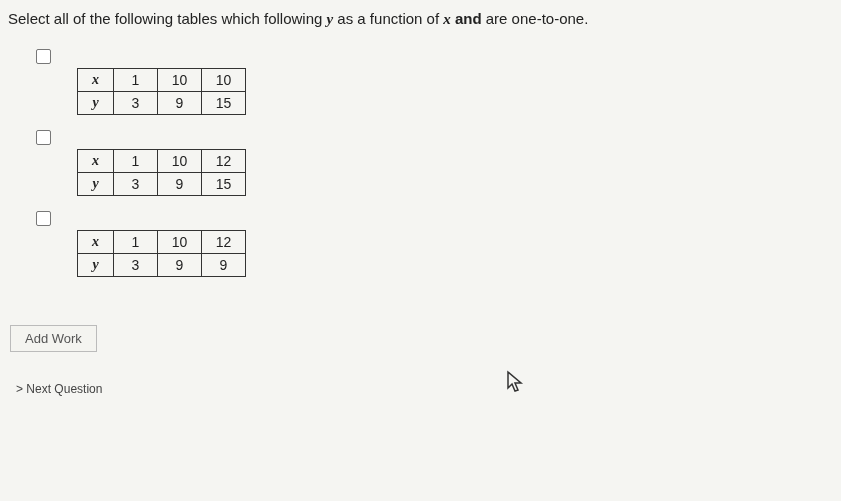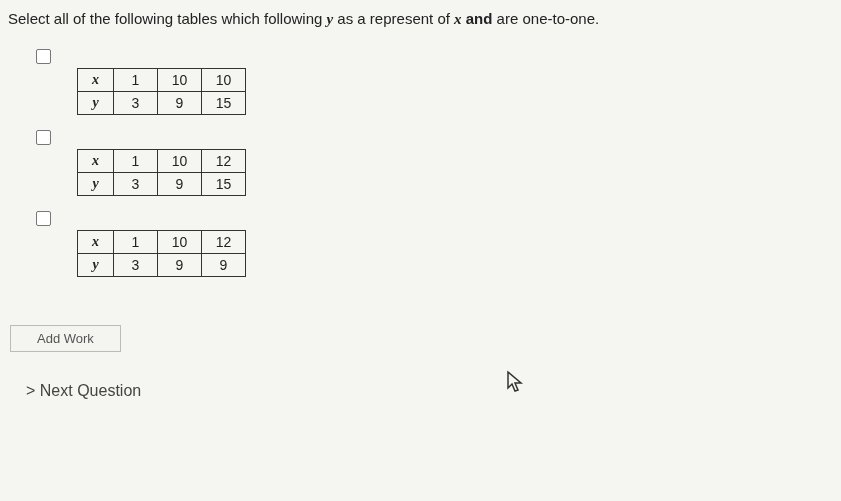--- a/index.html
+++ b/index.html
@@ -39,52 +39,52 @@
     .tbl td.hdr {
       font-style: italic;
       font-family: 'Times New Roman', serif;
       font-weight: bold;
       min-width: 36px;
     }
     
     .add-work-btn {
       margin-top: 36px;
       margin-left: 2px;
-      padding: 5px 26px;
+      padding: 5px 14px;
       font-size: 13px;
       background: #f4f4f0;
       border: 1px solid #bbb;
       color: #555;
       cursor: pointer;
       font-family: inherit;
     }
     .next-btn {
       margin-top: 30px;
-      margin-left: 18px;
-      font-size: 16px;
+      margin-left: 8px;
+      font-size: 12px;
       color: #444;
       cursor: pointer;
       background: none;
       border: none;
       font-family: inherit;
     }
     .cursor {
       position: absolute;
       left: 506px;
       top: 370px;
       pointer-events: none;
     }
   </style>
 </head>
 <body>
 
 
 
 <div class="question">
-  <span>Select all of the following tables which following </span><span class="ital">y</span><span> as a represent of </span><span class="ital bold">x</span><span class="bold"> and</span><span> are one-to-one.</span>
+  <span>Select all of the following tables which following </span><span class="ital">y</span><span> as a function of </span><span class="ital bold">x</span><span class="bold"> and</span><span> are one-to-one.</span>
 </div>
 
 <div class="option-row">
   <div class="cb"></div>
   <table class="tbl">
     <tbody>
         <tr>
       <td class="hdr">x</td>
       <td>1</td>
       <td>10</td>

